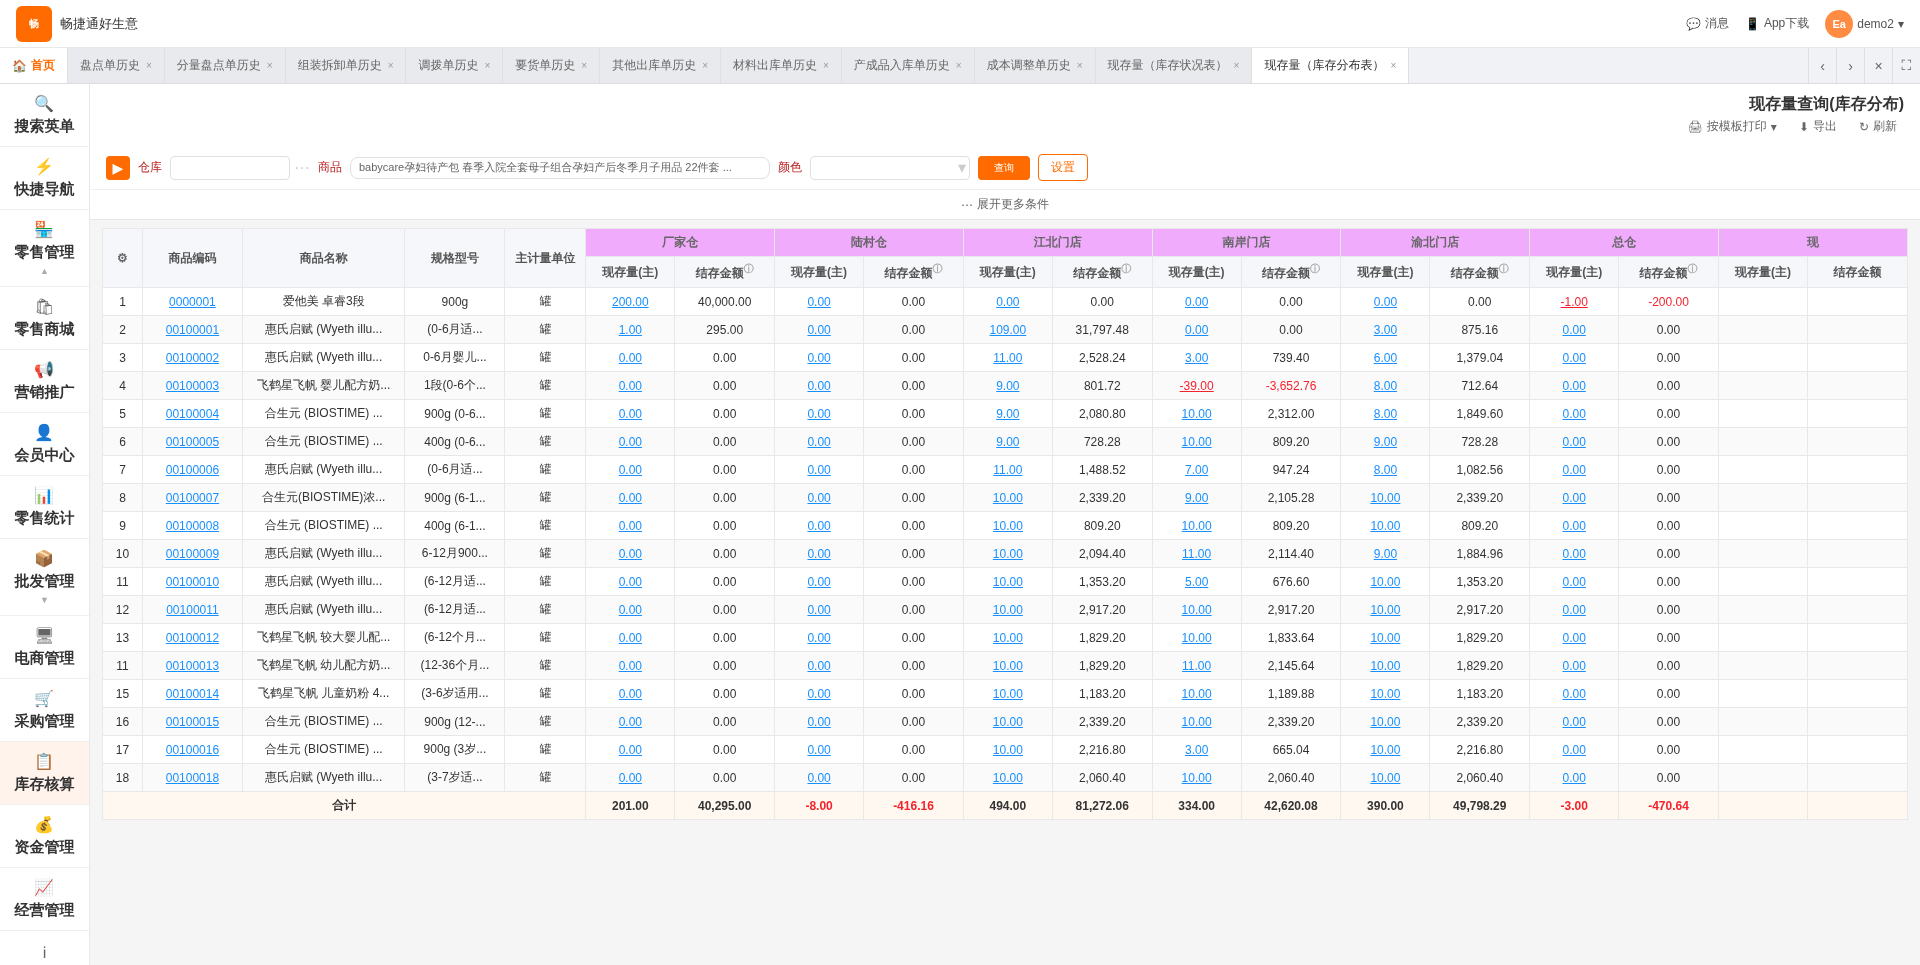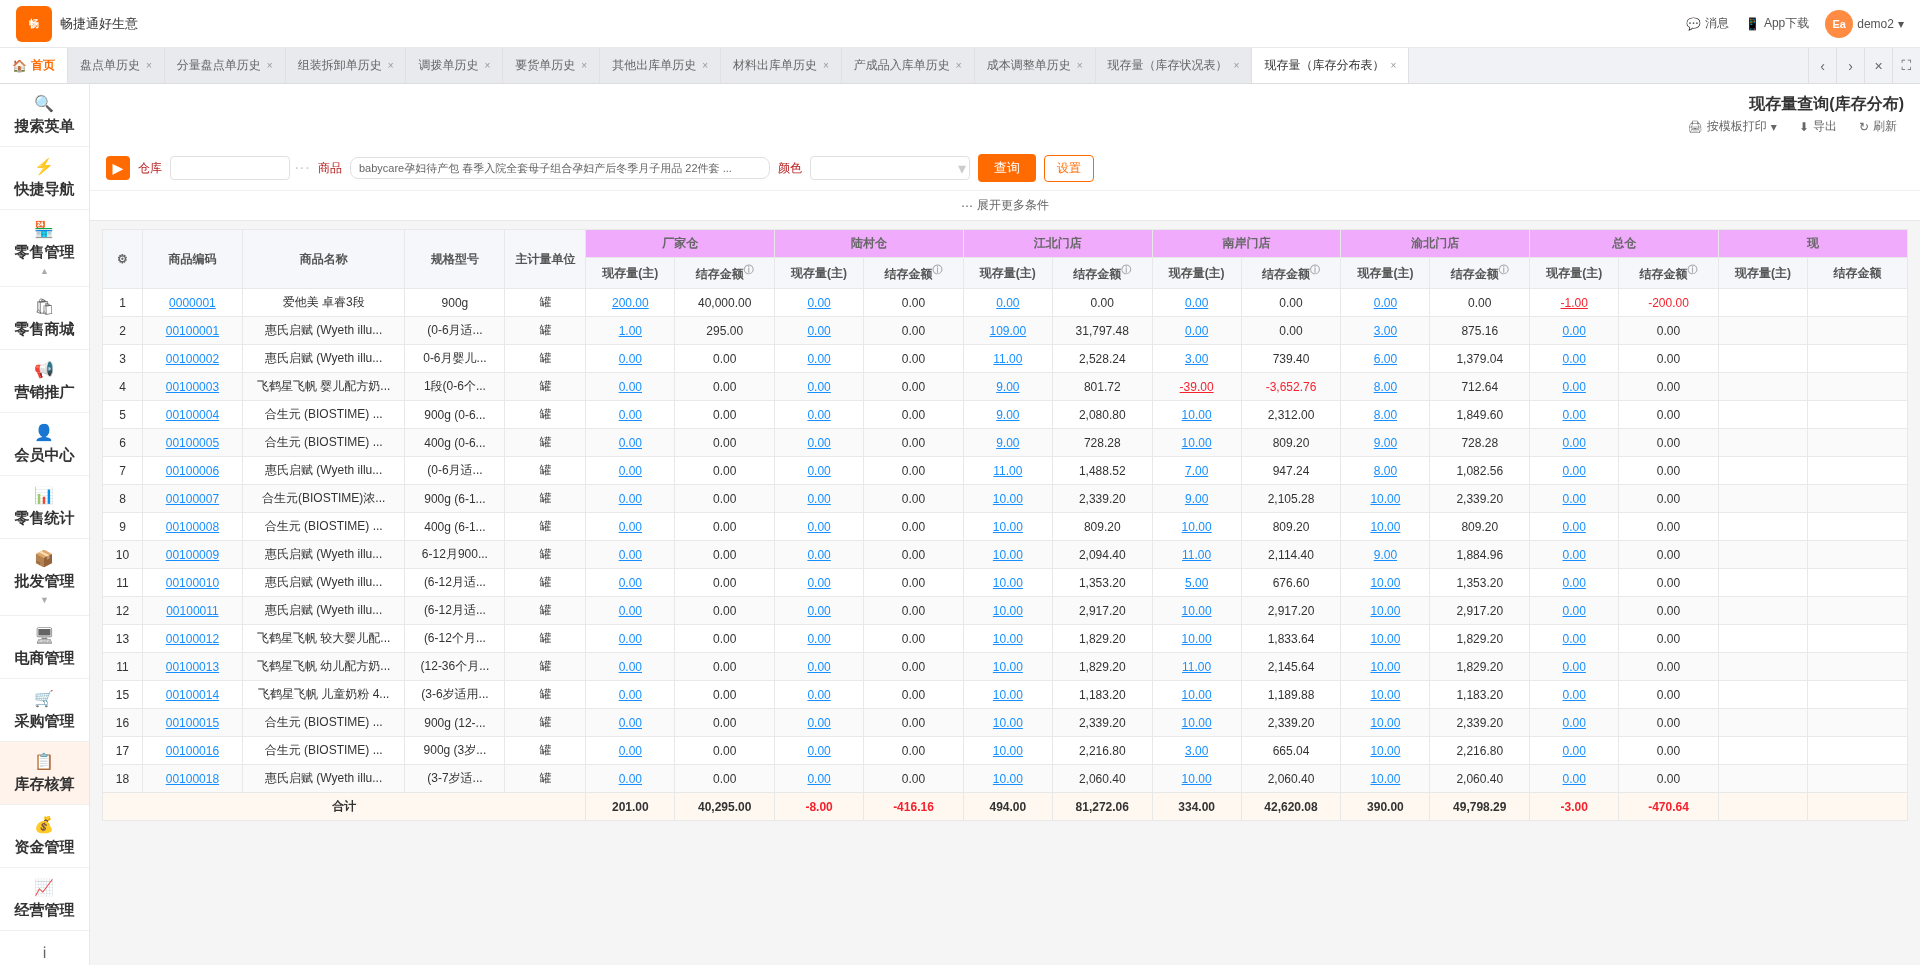--- a/index.html
+++ b/index.html
@@ -212,21 +212,21 @@
     }
     .filter-color-input {
       width: 200px;
     }
     .query-btn {
       background: #ff6b00;
       color: white;
       border: none;
       border-radius: 4px;
       padding: 5px 16px;
-      font-size: 13px;
+      font-size: 10px;
       cursor: pointer;
       white-space: nowrap;
     }
     .setting-btn {
       background: #fff;
       color: #ff6b00;
       border: 1px solid #ff6b00;
       border-radius: 4px;
       padding: 4px 12px;
       font-size: 12px;

